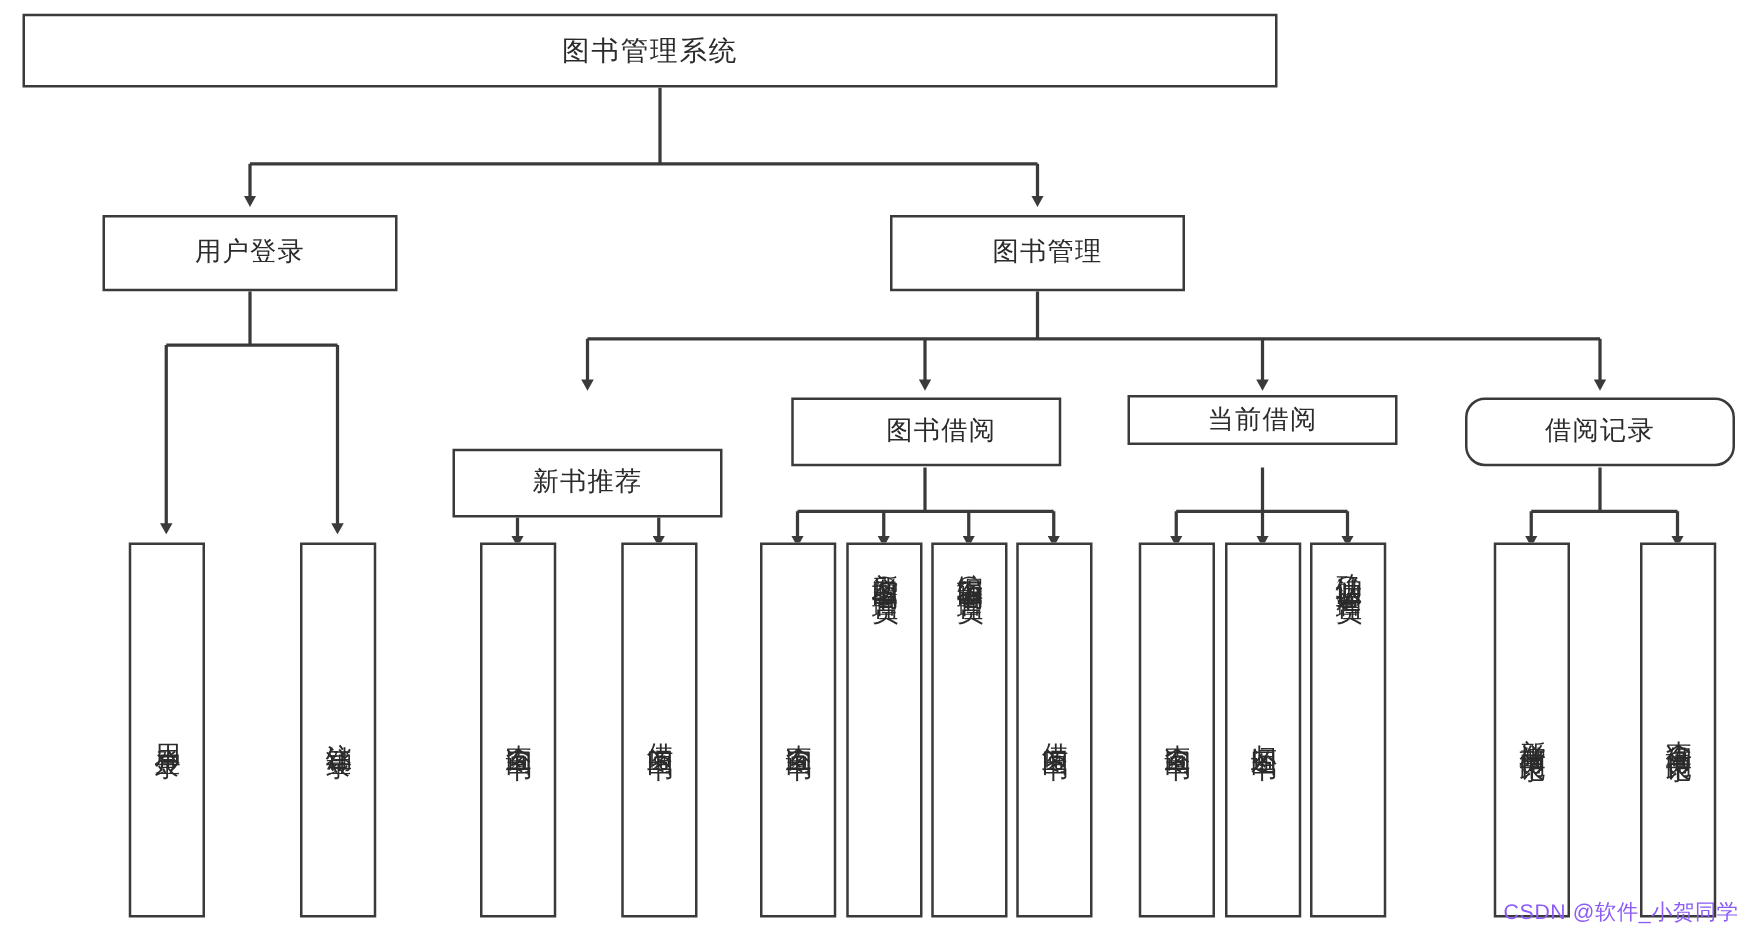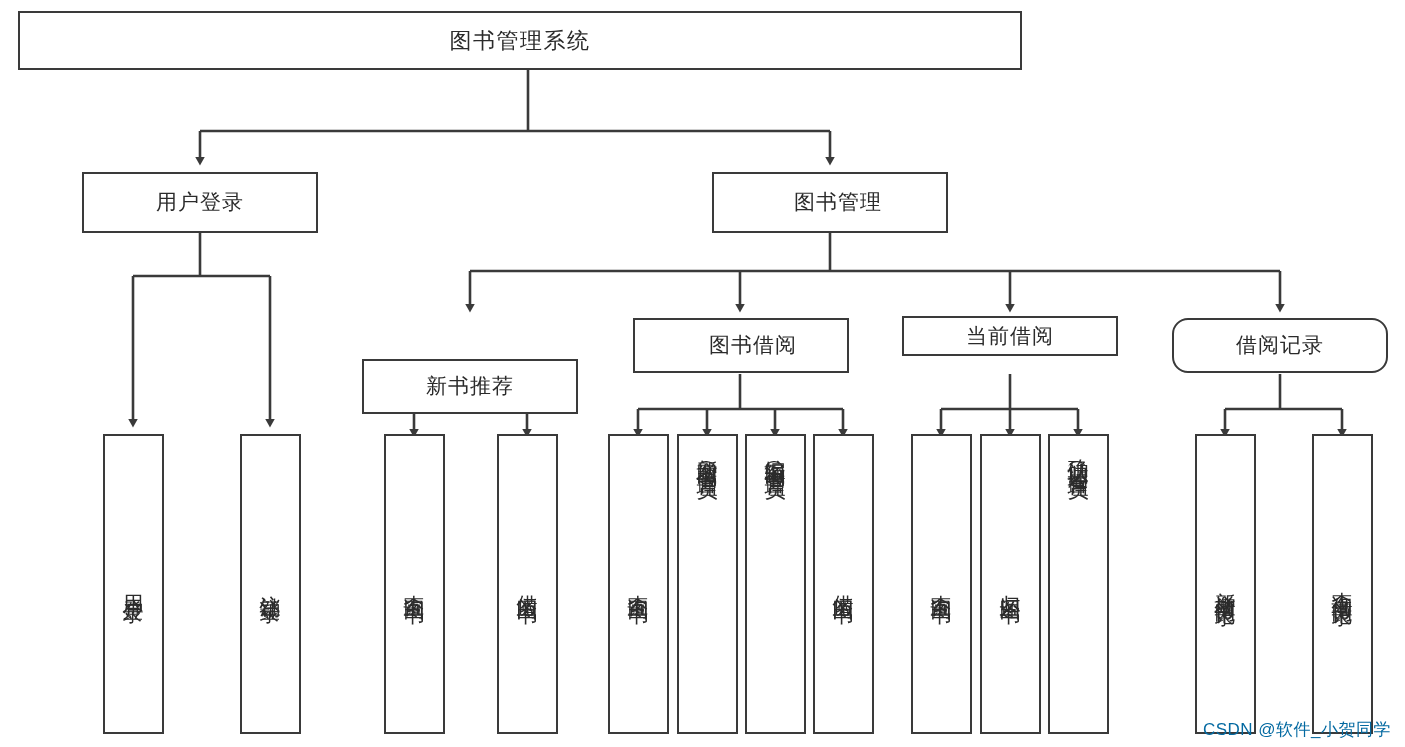--- a/index.html
+++ b/index.html
@@ -67,21 +67,21 @@
   }
   .node.vert.centerbox {
     align-items: center;
     padding-top: 0;
   }
   .watermark {
     position: absolute;
     right: 14px;
     bottom: 6px;
     font-size: 17px;
-    color: #0369a1;
+    color: #8b5cf6;
     letter-spacing: 0.5px;
     white-space: nowrap;
     user-select: none;
   }
 </style>
 </head>
 <body>
 
 <div id="canvas">
 

